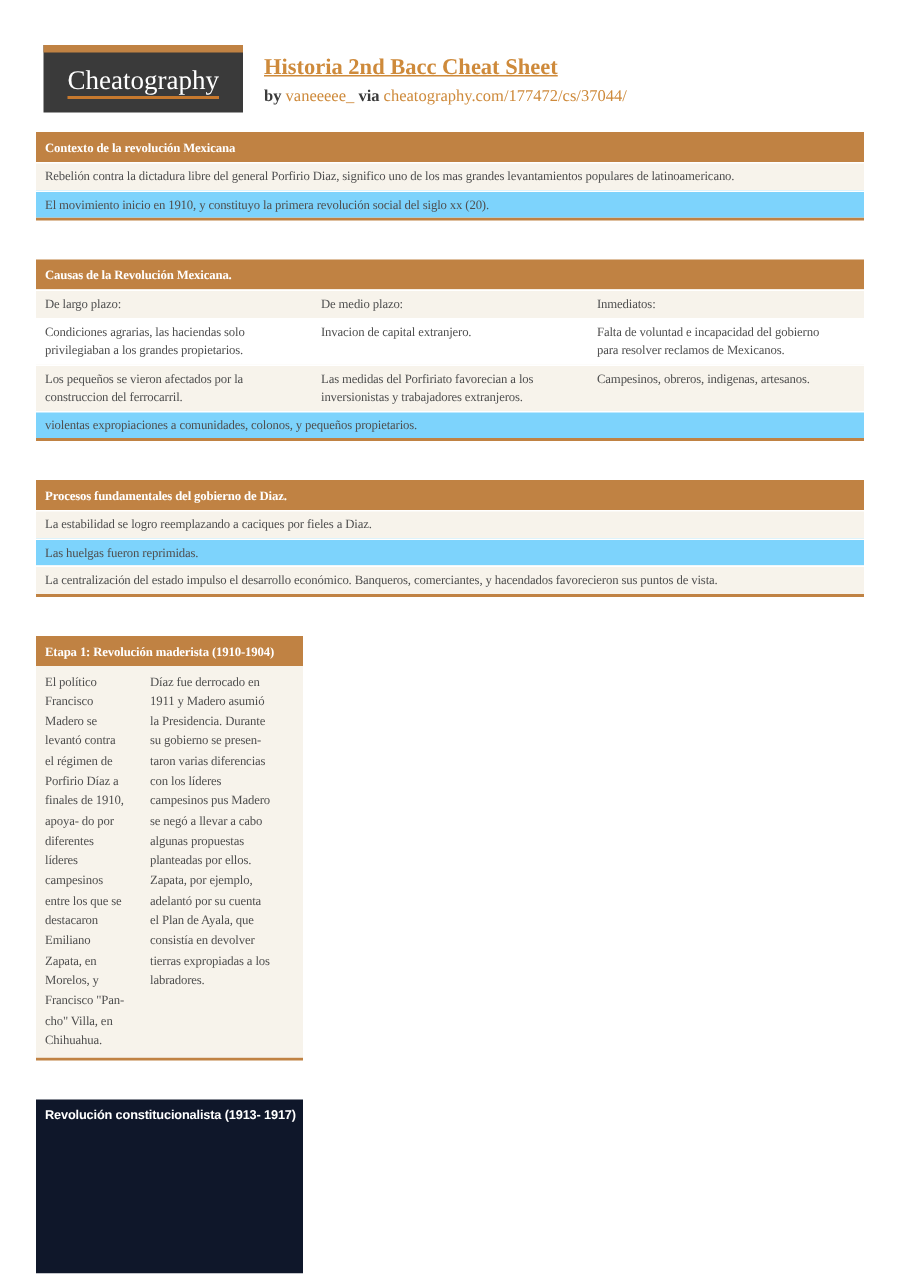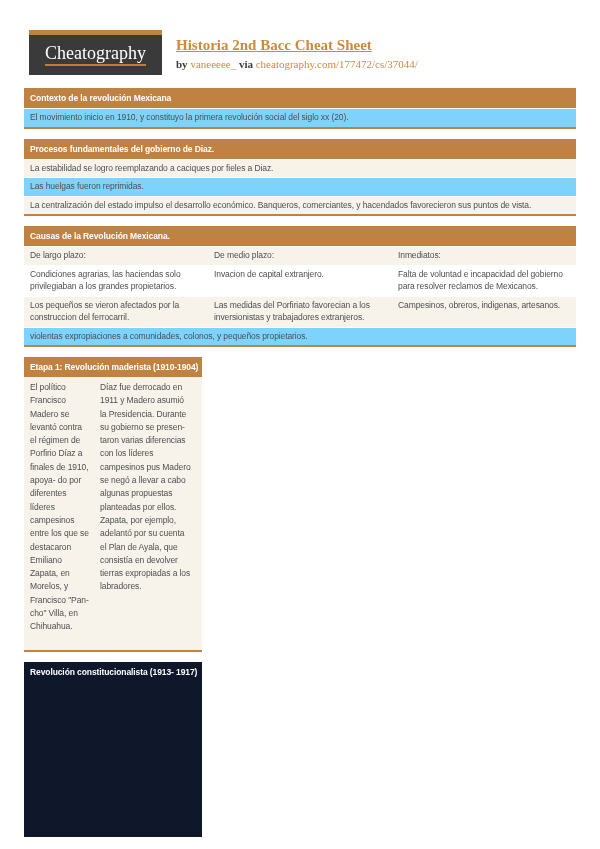--- a/index.html
+++ b/index.html
@@ -14,37 +14,37 @@
              padding-bottom:2px;border-bottom:2px solid #c7792e;line-height:1;}
   .title-block{position:absolute;left:176px;top:36px;}
   .sheet-title{font-family:"Liberation Serif", serif;font-weight:bold;font-size:15px;
                color:#ce8a3b;line-height:1.2;text-decoration:underline;}
   .byline{font-family:"Liberation Serif", serif;font-size:11px;color:#3b3b3b;margin-top:4px;}
   .byline .dark{color:#3b3b3b;font-weight:600;}
   .byline .lnk{color:#ce8a3b;}
 
   
   .content{position:absolute;left:24px;top:88px;width:552px;}
-  .section{margin-bottom:10px;border-bottom:2px solid #c08243;}
+  .section{margin-bottom:26px;border-bottom:2px solid #c08243;font-family:Liberation Serif, serif;}
   .sec-header{background:#c08243;color:#ffffff;font-weight:bold;font-size:8.5px;
               letter-spacing:-0.1px;padding:4px 6px;line-height:12px;white-space:nowrap;}
   .row{font-size:8.5px;letter-spacing:-0.1px;line-height:12.5px;padding:2px 6px 3px 6px;
        background:#7dd3fc;border-top:1px solid #ffffff;}
   .row.alt{background:#f7f3eb;}
   .nowrap{white-space:nowrap;overflow:visible;}
 
   
   .grid3{display:flex;border-top:1px solid #ffffff;}
   .grid3.alt{background:#f7f3eb;}
   .grid3 .cell{width:184px;box-sizing:border-box;padding:2px 6px 3px 6px;
                font-size:8.5px;letter-spacing:-0.1px;line-height:12.5px;white-space:pre-line;}
 
   
   .col-section{width:178px;}
-  .two-col{display:flex;background:#f7f3eb;padding:4px 0 16px 6px;min-height:253px;}
+  .two-col{display:flex;background:#f7f3eb;padding:4px 0 4px 6px;min-height:253px;}
   .pre{white-space:pre;font-size:8.5px;letter-spacing:-0.1px;line-height:13.3px;}
   .col-a{width:70px;flex:none;}
   .col-b{width:100px;flex:none;}
 
   
   .orange-block{width:178px;height:175px;background:#0f172a;box-sizing:border-box;}
   .orange-block .sec-header{background:transparent;}
 </style>
 </head>
 <body>
@@ -62,28 +62,22 @@
       <span class="lnk">vaneeeee_</span>
       <span class="dark">via</span>
       <span class="lnk">cheatography.com/177472/cs/37044/</span>
     </div>
   </div>
 
   <div class="content">
 
     <div class="section">
       <div class="sec-header">Contexto de la revolución Mexicana</div>
+      <div class="row alt nowrap">Rebelión contra la dictadura libre del general Porfirio Diaz, significo uno de los mas grandes levantamientos populares de latinoamericano.</div>
       <div class="row nowrap">El movimiento inicio en 1910, y constituyo la primera revolución social del siglo xx (20).</div>
-    </div>
-
-    <div class="section">
-      <div class="sec-header">Procesos fundamentales del gobierno de Diaz.</div>
-      <div class="row alt nowrap">La estabilidad se logro reemplazando a caciques por fieles a Diaz.</div>
-      <div class="row nowrap">Las huelgas fueron reprimidas.</div>
-      <div class="row alt nowrap">La centralización del estado impulso el desarrollo económico. Banqueros, comerciantes, y hacendados favorecieron sus puntos de vista.</div>
     </div>
 
     <div class="section">
       <div class="sec-header">Causas de la Revolución Mexicana.</div>
       <div class="grid3 alt">
         <div class="cell">De largo plazo:</div>
         <div class="cell">De medio plazo:</div>
         <div class="cell">Inmediatos:</div>
       </div>
       <div class="grid3">
@@ -94,20 +88,27 @@
 para resolver reclamos de Mexicanos.</div>
       </div>
       <div class="grid3 alt">
         <div class="cell">Los pequeños se vieron afectados por la
 construccion del ferrocarril.</div>
         <div class="cell">Las medidas del Porfiriato favorecian a los
 inversionistas y trabajadores extranjeros.</div>
         <div class="cell">Campesinos, obreros, indigenas, artesanos.</div>
       </div>
       <div class="row nowrap">violentas expropiaciones a comunidades, colonos, y pequeños propietarios.</div>
+    </div>
+
+    <div class="section">
+      <div class="sec-header">Procesos fundamentales del gobierno de Diaz.</div>
+      <div class="row alt nowrap">La estabilidad se logro reemplazando a caciques por fieles a Diaz.</div>
+      <div class="row nowrap">Las huelgas fueron reprimidas.</div>
+      <div class="row alt nowrap">La centralización del estado impulso el desarrollo económico. Banqueros, comerciantes, y hacendados favorecieron sus puntos de vista.</div>
     </div>
 
     <div class="section col-section">
       <div class="sec-header">Etapa 1: Revolución maderista (1910-1904)</div>
       <div class="two-col">
         <div class="pre col-a">El político
 Francisco
 Madero se
 levantó contra
 el régimen de

